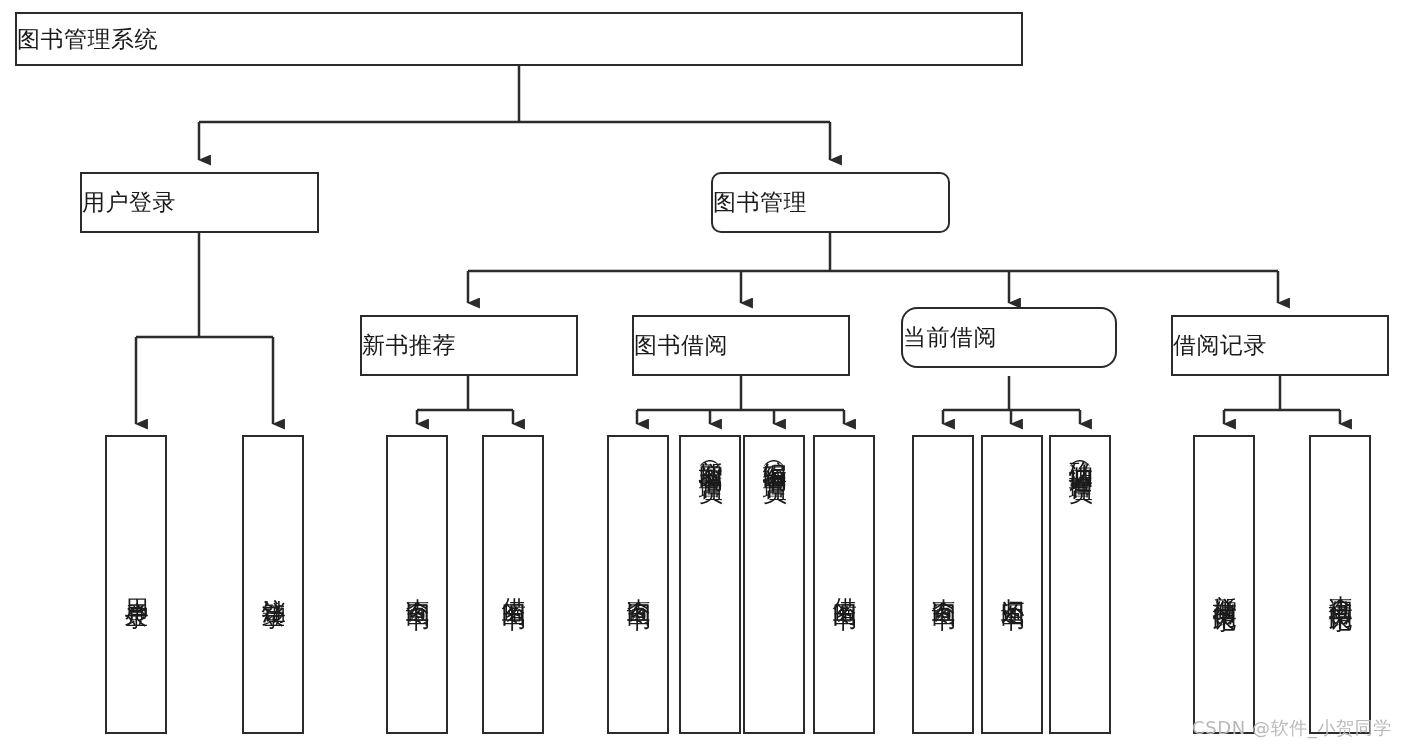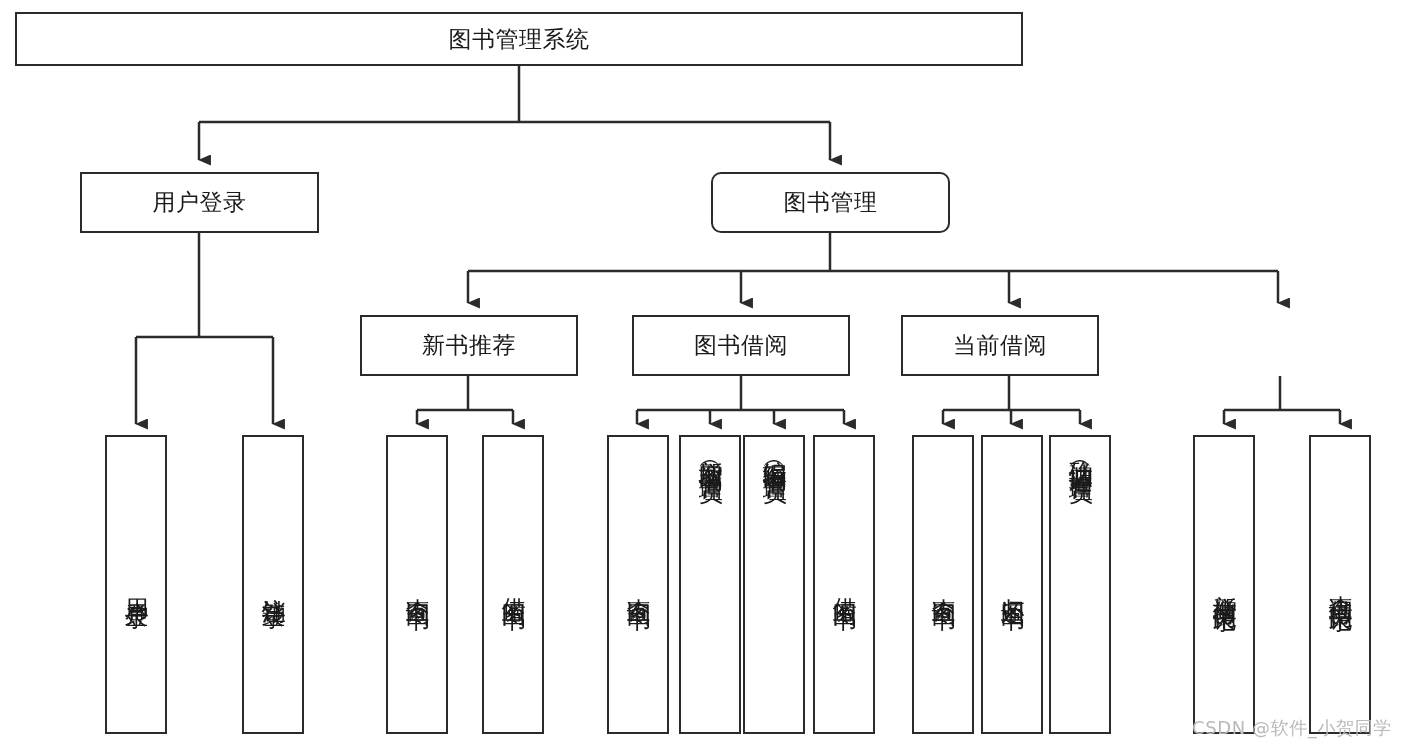--- a/index.html
+++ b/index.html
@@ -25,21 +25,20 @@
     height: 747px;
     pointer-events: none;
   }
   .node {
     position: absolute;
     box-sizing: border-box;
     background: #ffffff;
     border: 2.5px solid #2b2b2b;
     display: flex;
     align-items: center;
-    justify-content: center;
     z-index: 3;
   }
   .node .label-h {
     font-size: 23px;
     line-height: 1.15;
     color: #1a1a1a;
     letter-spacing: 0.5px;
     white-space: nowrap;
   }
   .node.vert {
@@ -140,24 +139,27 @@
   </div>
 
   <div class="node" style="left:632px; top:315px; width:218px; height:61px;">
     <span class="label-h">图书借阅</span>
   </div>
 
   <div class="node" style="left:360px; top:315px; width:218px; height:61px;">
     <span class="label-h">新书推荐</span>
   </div>
 
-  <div class="node" style="left:901px; top:315px; width:198px; height:61px;">
+  <div class="node" style="left:901px; top:307px; width:216px; height:61px;border-radius:16px;">
     <span class="label-h">当前借阅</span>
   </div>
 
+  <div class="node" style="left:1171px; top:315px; width:218px; height:61px;">
+    <span class="label-h">借阅记录</span>
+  </div>
 
   <div class="node vert centered" style="left:105px; top:435px; width:62px; height:299px;">
     <span class="label-v">用户登录</span>
   </div>
 
   <div class="node vert centered" style="left:242px; top:435px; width:62px; height:299px;">
     <span class="label-v">注销登录</span>
   </div>
 
   <div class="node vert centered" style="left:386px; top:435px; width:62px; height:299px;">

